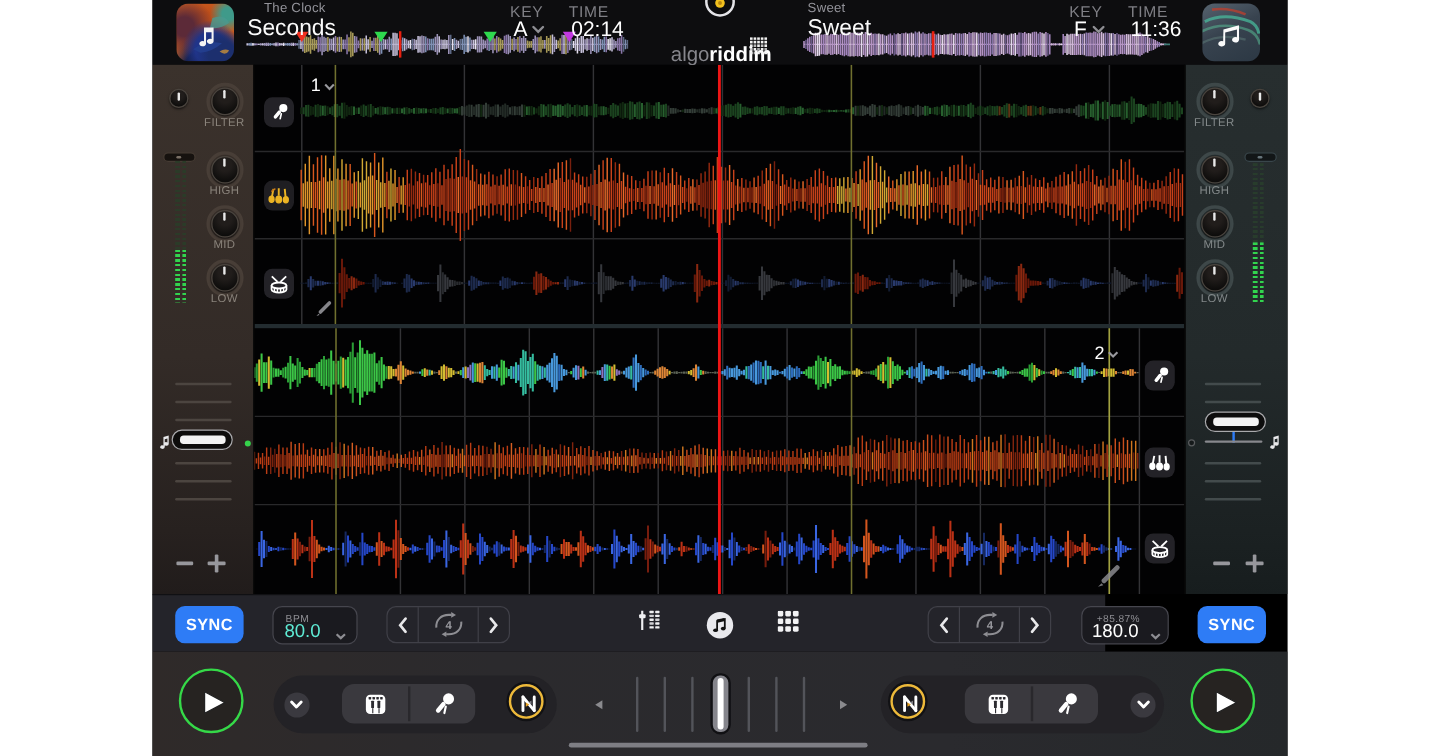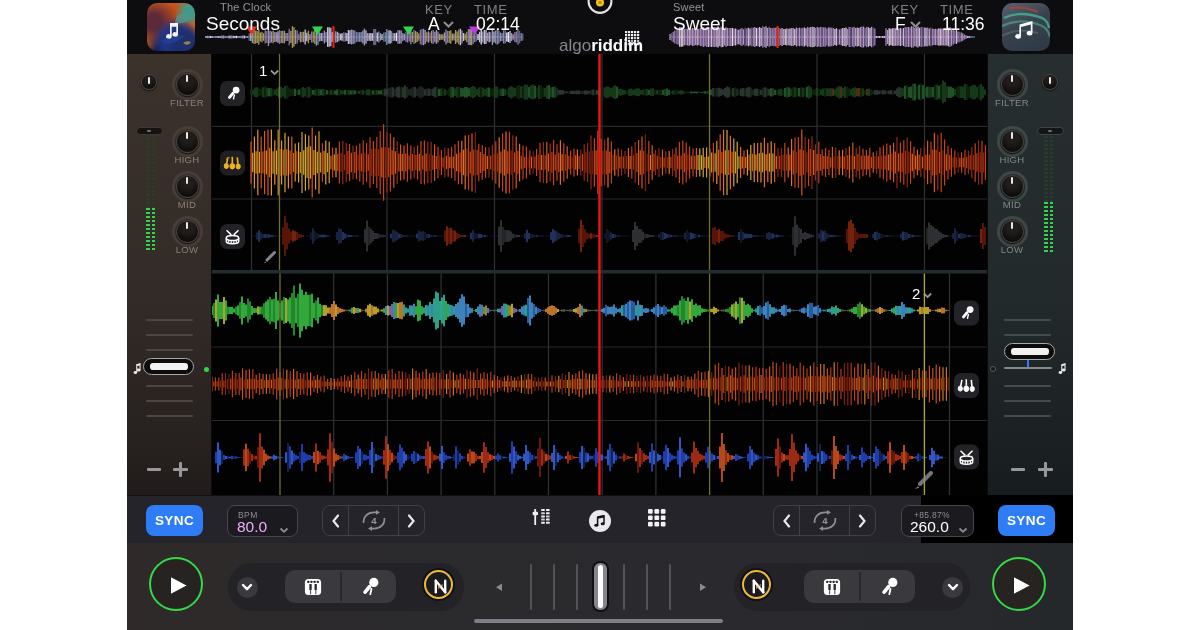--- a/index.html
+++ b/index.html
@@ -424,21 +424,21 @@
       <path d="M4.2 10.2 V3.2 L8.6 2 V9 a1.9 1.5 0 1 1 -1.1 -1.35 V4.4 L5.3 5 v6.6 a1.9 1.5 0 1 1 -1.1 -1.4 Z" fill="#e8e8ea"></path>
     </svg>
 <div class="abs" style="left:884px;top:468.4px;width:14px;height:2.3px;background:#97979c;border-radius:1px"></div>
 <div class="abs" style="left:911px;top:468.4px;width:15px;height:2.3px;background:#97979c;border-radius:1px"></div>
 <div class="abs" style="left:917.4px;top:462px;width:2.3px;height:15.2px;background:#97979c;border-radius:1px"></div>
 
 <div id="toolbar">
   <div class="sync" style="left:19px">SYNC</div>
   <div class="bpmbox" style="left:100px;width:71px">
     <div class="abs" style="left:10px;top:4px;font-size:8.5px;color:#8e8e93;letter-spacing:.4px">BPM</div>
-    <div class="abs" style="left:9px;top:12.5px;font-size:15.5px;color:#f0abfc">80.0</div>
+    <div class="abs" style="left:9px;top:12.5px;font-size:15.5px;color:#5eead4">80.0</div>
     <svg class="abs" style="left:51px;top:21px" width="10" height="7">
           <path d="M1.5 1.5 L5 4.8 L8.5 1.5" stroke="#8e8e93" stroke-width="1.8" fill="none"></path>
         </svg>
   </div>
   <div class="loopgrp" style="left:195px;width:103px">
     <div class="lseg" style="width:26px;border-right:1.5px solid #404048">
           <svg width="9" height="14">
             <path d="M7 1.5 L2.5 7 L7 12.5" stroke="#e8e8ea" stroke-width="2.2" fill="none" stroke-linecap="round"></path>
           </svg>
         </div>
@@ -510,21 +510,21 @@
       </svg>
     </div>
     <div class="lseg" style="width:26px;border-left:1.5px solid #404048">
           <svg width="9" height="14">
             <path d="M2 1.5 L6.5 7 L2 12.5" stroke="#e8e8ea" stroke-width="2.2" fill="none" stroke-linecap="round"></path>
           </svg>
         </div>
   </div>
   <div class="bpmbox" style="left:774px;width:73px">
     <div class="abs" style="left:12px;top:4px;font-size:8.5px;color:#8e8e93;letter-spacing:.3px">+85.87%</div>
-    <div class="abs" style="left:8px;top:12.5px;font-size:15.5px;color:#fff">260.0</div>
+    <div class="abs" style="left:8px;top:12.5px;font-size:15.5px;color:#fff">180.0</div>
     <svg class="abs" style="left:56px;top:21px" width="10" height="7">
           <path d="M1.5 1.5 L5 4.8 L8.5 1.5" stroke="#8e8e93" stroke-width="1.8" fill="none"></path>
         </svg>
   </div>
   <div class="sync" style="left:871px">SYNC</div>
 </div>
 
 <div id="bottom">
 
   <div class="pill" style="left:101px;width:236px"></div>

